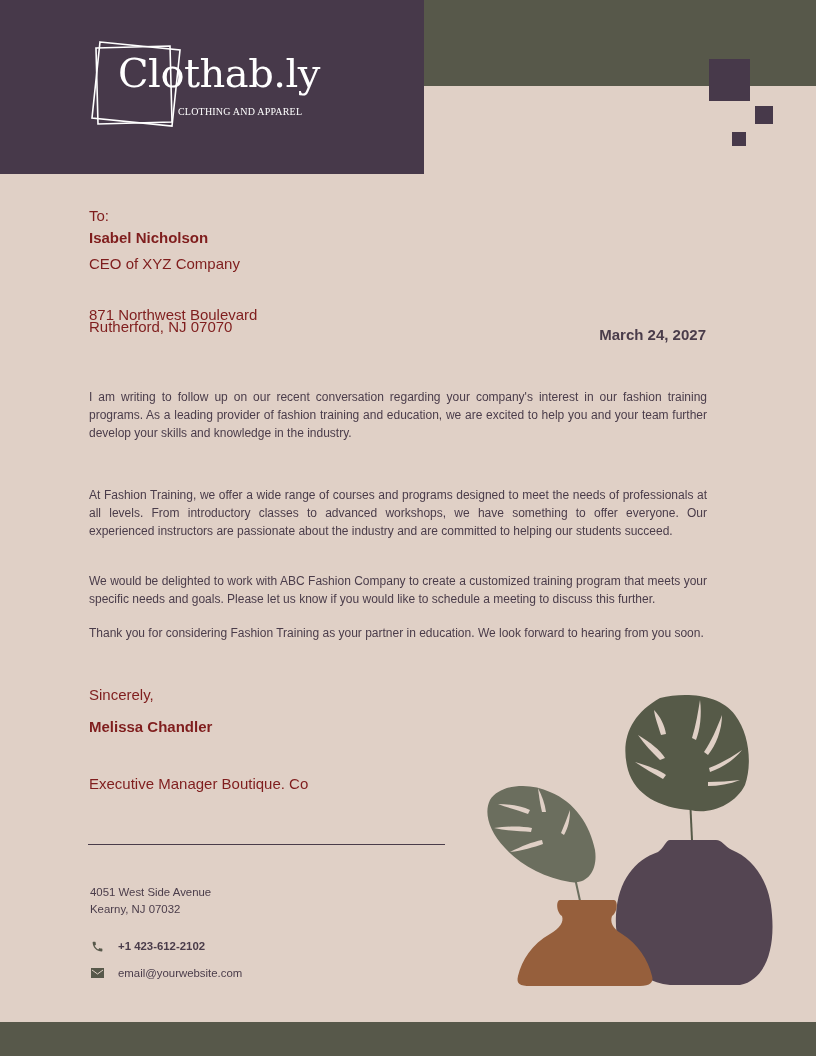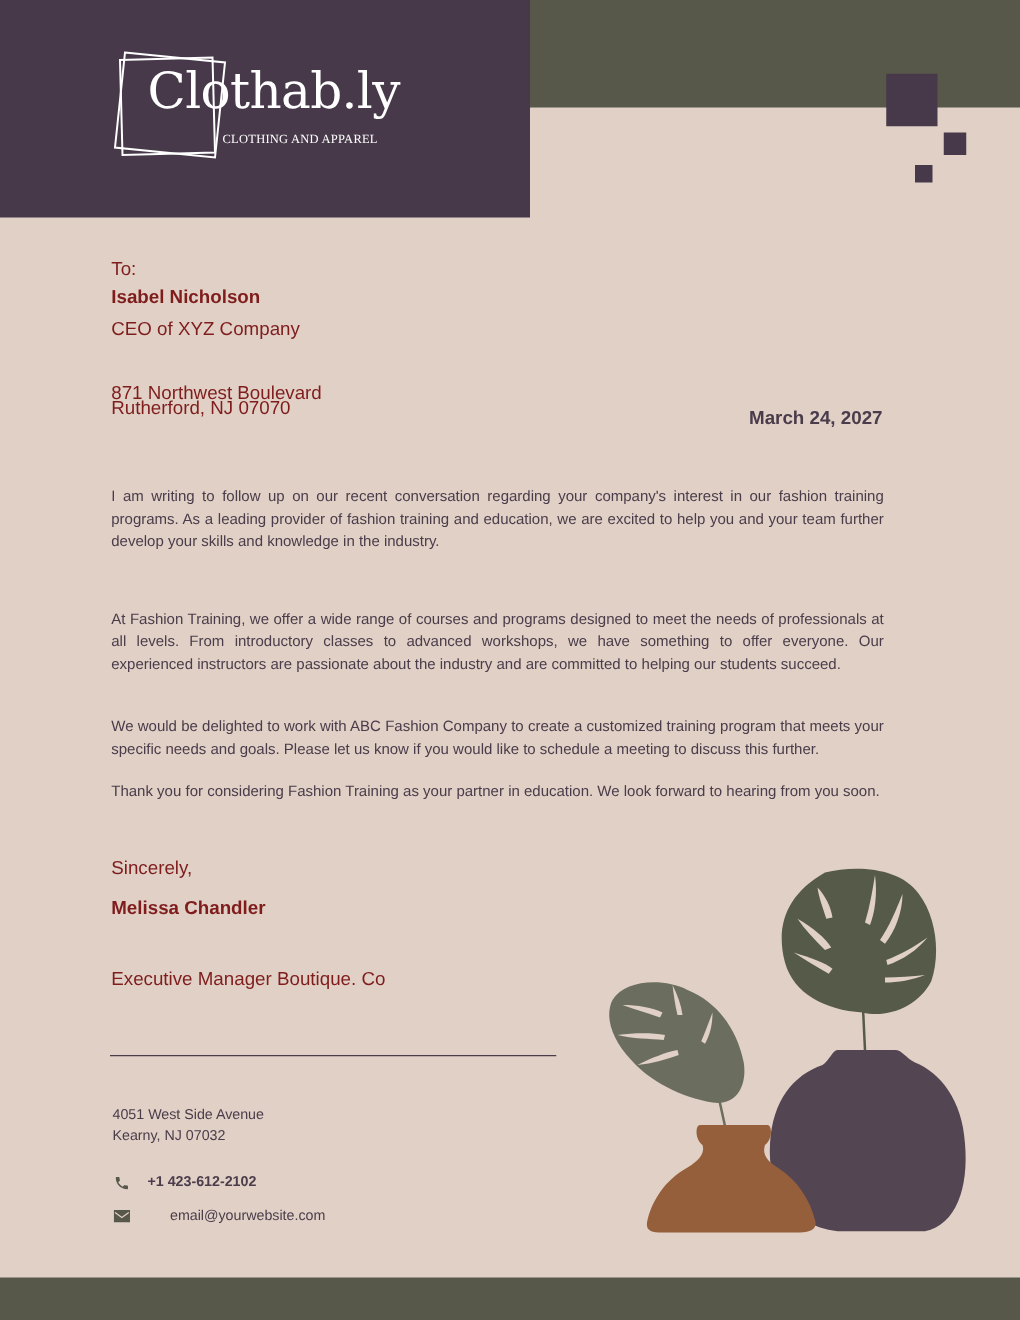--- a/index.html
+++ b/index.html
@@ -87,21 +87,21 @@
 <div class="small" style="top:901px;">Kearny, NJ 07032</div>
 
 <div class="contact" style="top:939px;font-weight:bold;">
   <span class="ic">
     <svg width="13" height="13" viewBox="0 0 24 24">
         <path d="M6.6 10.8c1.4 2.8 3.8 5.1 6.6 6.6l2.2-2.2c.3-.3.7-.4 1-.2 1.1.4 2.3.6 3.6.6.6 0 1 .4 1 1V20c0 .6-.4 1-1 1C10.6 21 3 13.4 3 4c0-.6.4-1 1-1h3.5c.6 0 1 .4 1 1 0 1.2.2 2.4.6 3.6.1.3 0 .7-.2 1L6.6 10.8z" fill="#57584a"></path>
       </svg>
   </span>
   <span>+1 423-612-2102</span>
 </div>
-<div class="contact" style="top:966px;gap:18px;">
+<div class="contact" style="top:966px;">
   <span class="ic">
     <svg width="13" height="10" viewBox="0 0 13 10">
         <rect x="0" y="0" width="13" height="10" fill="#57584a"></rect>
         <polyline points="1,2 6.5,6 12,2" fill="none" stroke="#e0d0c6" stroke-width="1"></polyline>
       </svg>
   </span>
   <span>email@yourwebsite.com</span>
 </div>
 
 <svg class="plants" viewBox="0 0 320 320">

